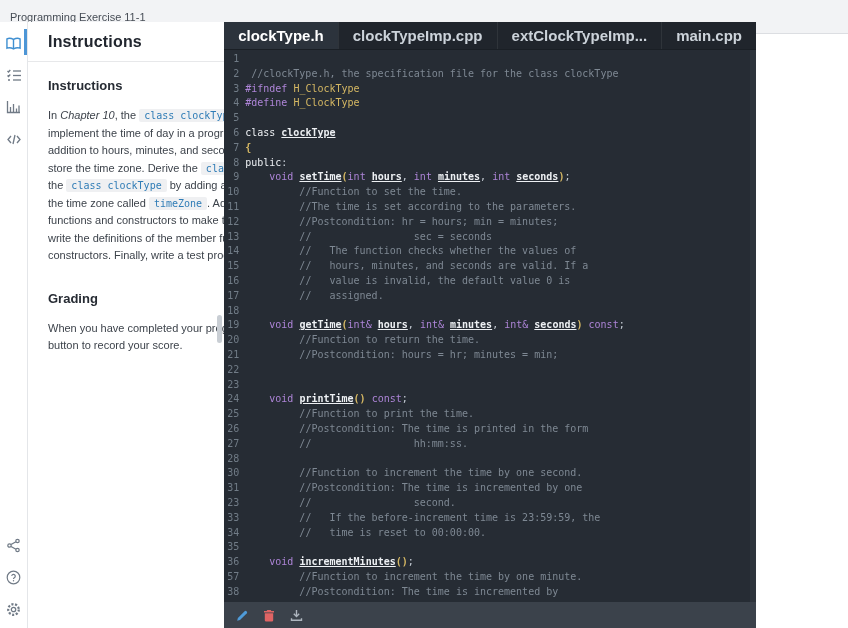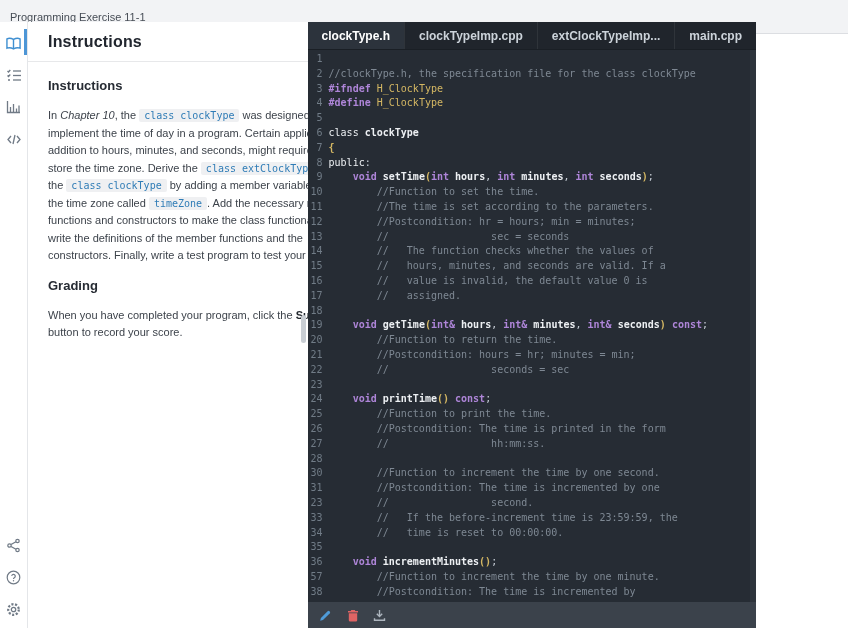--- a/index.html
+++ b/index.html
@@ -28,47 +28,47 @@
   .ib-item svg { display:block; }
   .ib-bottom { margin-bottom:6px !important; }
 
   
   .instr { width:344px; background:#ffffff; position:relative; overflow:hidden; }
   .instr-header { height:40px; border-bottom:1px solid #e7e8ea; display:flex; align-items:center;
     padding-left:20px; }
   .instr-header h1 { font-size:16px; font-weight:700; color:#21262e; letter-spacing:.2px; }
   .instr-content { padding:16px 26px 0 20px; }
   .instr-content h3 { font-size:13px; font-weight:700; color:#262b33; margin-bottom:14px; }
-  .instr-content h3.gap { margin-top:13px; }
+  .instr-content h3.gap { margin-top:26px; }
   .rich { font-size:11px; color:#3d434b; line-height:17.5px; width:314px; }
   .rich em { font-style:italic; }
   .rich strong { font-weight:700; color:#23282f; }
   .rich code { font-family:"DejaVu Sans Mono", monospace; font-size:10px; color:#2f7cb6;
     background:#eff0f2; padding:1px 5px; border-radius:2px; white-space:nowrap; }
   .instr-scrollthumb { position:absolute; right:2px; top:293px; width:5px; height:28px;
     background:#c9ced4; border-radius:3px; }
 
   
   .editor { flex:1; background:#262c34; display:flex; flex-direction:column; position:relative; }
   .tabs { height:28px; background:#20252c; display:flex; align-items:stretch; flex-shrink:0;
     border-bottom:1px solid #1a1f25; overflow:hidden; }
-  .tab { display:flex; align-items:center; padding:0 14px; font-size:12px; font-weight:700;
+  .tab { display:flex; align-items:center; padding:0 14px; font-size:15px; font-weight:700;
     color:#ccd3da; cursor:pointer; white-space:nowrap; border-left:1px solid rgba(255,255,255,.07); }
   .tab:first-child { border-left:none; }
   .tab.active { background:#2c333c; color:#ffffff; border-left:none; }
 
   .code-area { height:552px; overflow:hidden; position:relative; padding-top:2px; cursor:text; }
   .code-line { display:flex; height:14.8px; line-height:14.8px;
     font-family:"DejaVu Sans Mono", monospace; font-size:10px; white-space:pre; }
   .ln { width:21px; text-align:right; padding-right:6px; color:#717c87; flex-shrink:0;
     user-select:none; }
-  .tok-c { color:#7e8893; }
-  .tok-k { color:#ae85d8; font-weight:700; }
+  .tok-c { color:#7e8893;margin-left:6px; }
+  .tok-k { color:#ae85d8; font-weight:400; }
   .tok-kb { color:#edf0f3; font-weight:400; }
-  .tok-f { color:#edf0f3; font-weight:700; }
+  .tok-f { color:#edf0f3; font-weight:700;text-decoration:underline; }
   .tok-m { color:#d4b763; font-weight:400; }
   .tok-b { color:#d4b763; font-weight:700; }
   .tok-t { color:#c6cdd5; }
   .editor-scrolltrack { position:absolute; right:0; top:0; width:6px; height:552px; background:#2e343c; }
 
   .ed-toolbar { height:26px; background:#3b424b; flex-shrink:0; display:flex; align-items:center;
     padding-left:11px; gap:13px; }
   .ed-toolbar .tool { width:14px; height:14px; display:flex; align-items:center; justify-content:center;
     cursor:pointer; }
 </style>
@@ -184,21 +184,21 @@
           <div class="code-line"><span class="ln">12</span><span><span class="tok-t">        </span><span class="tok-c">//Postcondition: hr = hours; min = minutes;</span></span></div>
           <div class="code-line"><span class="ln">13</span><span><span class="tok-t">        </span><span class="tok-c">//                 sec = seconds</span></span></div>
           <div class="code-line"><span class="ln">14</span><span><span class="tok-t">        </span><span class="tok-c">//   The function checks whether the values of</span></span></div>
           <div class="code-line"><span class="ln">15</span><span><span class="tok-t">        </span><span class="tok-c">//   hours, minutes, and seconds are valid. If a</span></span></div>
           <div class="code-line"><span class="ln">16</span><span><span class="tok-t">        </span><span class="tok-c">//   value is invalid, the default value 0 is</span></span></div>
           <div class="code-line"><span class="ln">17</span><span><span class="tok-t">        </span><span class="tok-c">//   assigned.</span></span></div>
           <div class="code-line"><span class="ln">18</span><span></span></div>
           <div class="code-line"><span class="ln">19</span><span><span class="tok-t">    </span><span class="tok-k">void</span><span class="tok-t"> </span><span class="tok-f">getTime</span><span class="tok-b">(</span><span class="tok-k">int&amp;</span><span class="tok-t"> </span><span class="tok-f">hours</span><span class="tok-t">, </span><span class="tok-k">int&amp;</span><span class="tok-t"> </span><span class="tok-f">minutes</span><span class="tok-t">, </span><span class="tok-k">int&amp;</span><span class="tok-t"> </span><span class="tok-f">seconds</span><span class="tok-b">)</span><span class="tok-t"> </span><span class="tok-k">const</span><span class="tok-t">;</span></span></div>
           <div class="code-line"><span class="ln">20</span><span><span class="tok-t">        </span><span class="tok-c">//Function to return the time.</span></span></div>
           <div class="code-line"><span class="ln">21</span><span><span class="tok-t">        </span><span class="tok-c">//Postcondition: hours = hr; minutes = min;</span></span></div>
-          <div class="code-line"><span class="ln">22</span><span><span class="tok-t">        </span><span class="tok-c">//                 seconds = sec</span></span></div>
+          <div class="code-line"><span class="ln">22</span></div>
           <div class="code-line"><span class="ln">23</span><span></span></div>
           <div class="code-line"><span class="ln">24</span><span><span class="tok-t">    </span><span class="tok-k">void</span><span class="tok-t"> </span><span class="tok-f">printTime</span><span class="tok-b">()</span><span class="tok-t"> </span><span class="tok-k">const</span><span class="tok-t">;</span></span></div>
           <div class="code-line"><span class="ln">25</span><span><span class="tok-t">        </span><span class="tok-c">//Function to print the time.</span></span></div>
           <div class="code-line"><span class="ln">26</span><span><span class="tok-t">        </span><span class="tok-c">//Postcondition: The time is printed in the form</span></span></div>
           <div class="code-line"><span class="ln">27</span><span><span class="tok-t">        </span><span class="tok-c">//                 hh:mm:ss.</span></span></div>
           <div class="code-line"><span class="ln">28</span><span></span></div>
           <div class="code-line"><span class="ln">30</span><span><span class="tok-t">        </span><span class="tok-c">//Function to increment the time by one second.</span></span></div>
           <div class="code-line"><span class="ln">31</span><span><span class="tok-t">        </span><span class="tok-c">//Postcondition: The time is incremented by one</span></span></div>
           <div class="code-line"><span class="ln">23</span><span><span class="tok-t">        </span><span class="tok-c">//                 second.</span></span></div>
           <div class="code-line"><span class="ln">33</span><span><span class="tok-t">        </span><span class="tok-c">//   If the before-increment time is 23:59:59, the</span></span></div>

